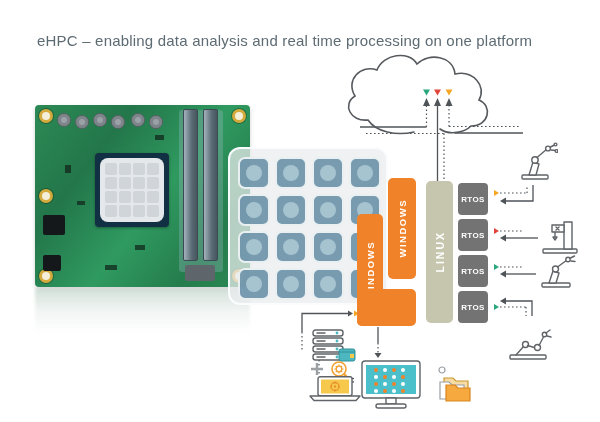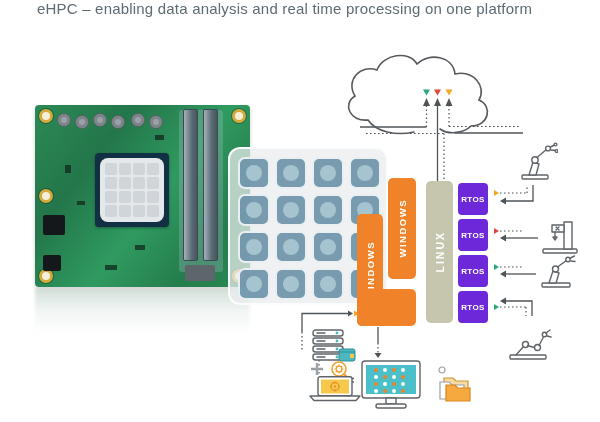--- a/index.html
+++ b/index.html
@@ -1,18 +1,18 @@
 <!DOCTYPE html>
 <html><head>
 <meta charset="utf-8">
 <style>
   html,body{margin:0;padding:0;background:#fff;}
   .canvas{position:relative;width:600px;height:422px;background:#fff;overflow:hidden;
           font-family:"Liberation Sans", sans-serif;}
-  .title{position:absolute;left:37px;top:0;font-size:15px;font-weight:400;
+  .title{position:absolute;left:37px;top:32px;font-size:15px;font-weight:400;
          color:#5d6b73;letter-spacing:.2px;margin:0;}
   
   .board{position:absolute;left:35px;top:105px;width:215px;height:182px;border-radius:4px;
          background:linear-gradient(128deg,#2c8a55 0%,#23764a 28%,#2f9a60 55%,#257c4c 80%,#2b8a54 100%);
          box-shadow:0 2px 4px rgba(0,0,0,.18);z-index:1;}
   .hole{position:absolute;width:8px;height:8px;border-radius:50%;background:#f5efda;
         border:3px solid #d3ab3d;box-shadow:0 0 0 1px rgba(0,0,0,.25);}
   .cap{position:absolute;width:12px;height:12px;border-radius:50%;background:#9aa2a8;
        border:1px solid #565d61;box-shadow:inset 0 0 0 3px #7d858b;}
   .cpu{position:absolute;left:60px;top:48px;width:74px;height:74px;background:#123043;
@@ -40,21 +40,21 @@
        border-radius:7px;box-sizing:border-box;display:flex;align-items:center;justify-content:center;}
   .core-dot{width:16px;height:16px;border-radius:50%;background:#a6c3d0;}
   
   .bar{position:absolute;border-radius:5px;display:flex;align-items:center;justify-content:center;z-index:6;}
   .orange{background:#f08329;}
   .beige{background:#c6c6af;}
   .vtext{writing-mode:vertical-rl;transform:rotate(180deg);color:#fff;font-weight:bold;
        font-size:9.5px;letter-spacing:1.5px;}
   .vtext.linux{font-size:10.5px;letter-spacing:2px;}
   .rtos-stack{position:absolute;left:458px;top:183px;display:flex;flex-direction:column;gap:4px;z-index:6;}
-  .rtos-box{width:30px;height:32px;border-radius:4px;background:#6d28d9;color:#fff;
+  .rtos-box{width:30px;height:32px;border-radius:4px;background:#737373;color:#fff;
        font-size:8px;font-weight:bold;display:flex;align-items:center;justify-content:center;letter-spacing:.4px;}
   
   .overlay{position:absolute;left:0;top:0;z-index:3;pointer-events:none;}
   .cloud-svg{position:absolute;left:338px;top:50px;z-index:4;}
   .icon{position:absolute;z-index:6;}
   .ln{stroke:#4f5459;stroke-width:1.3;fill:none;}
   .lnd{stroke:#4f5459;stroke-width:1.2;fill:none;stroke-dasharray:1.6 2.4;}
   .lineart{stroke:#606468;stroke-width:1.4;fill:#fff;stroke-linecap:round;stroke-linejoin:round;}
   .lineart-n{stroke:#606468;stroke-width:1.4;fill:none;stroke-linecap:round;stroke-linejoin:round;}
 </style>

